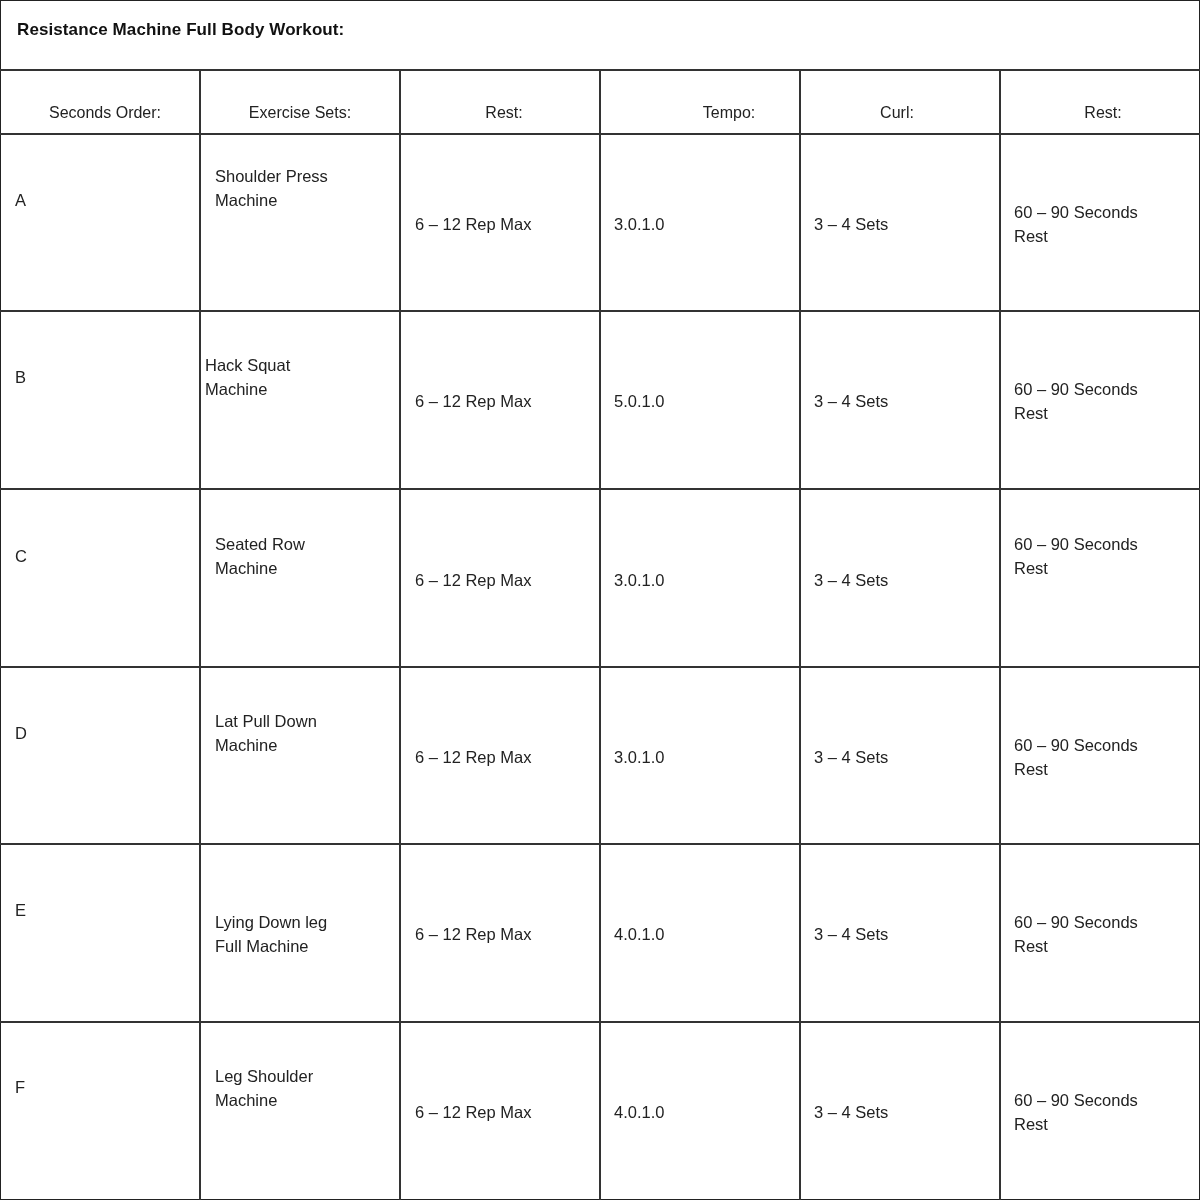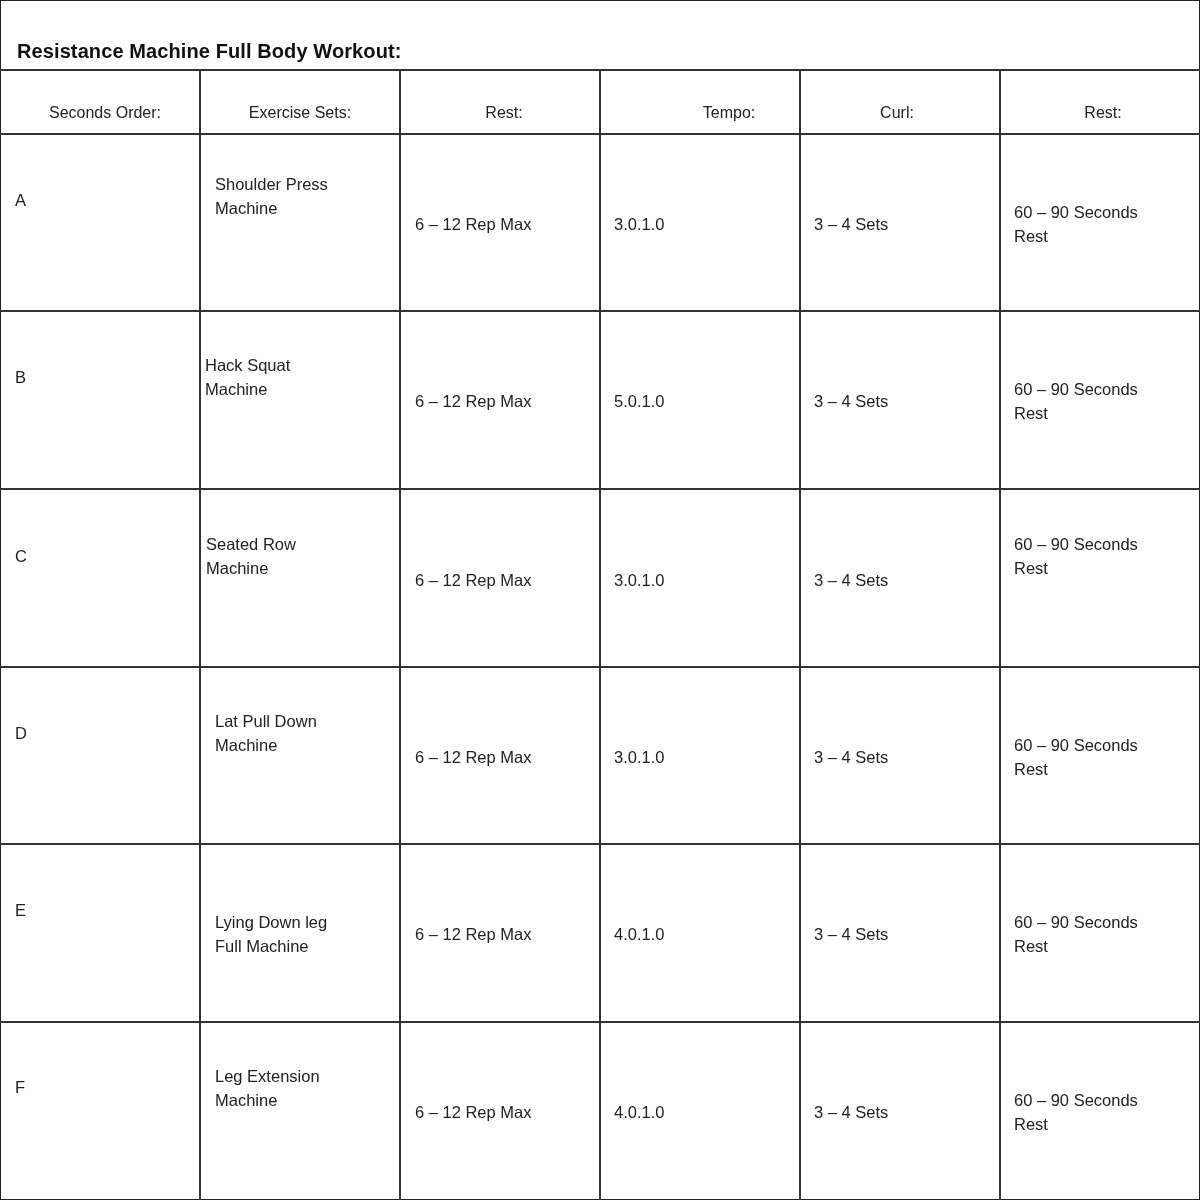--- a/index.html
+++ b/index.html
@@ -1,20 +1,20 @@
 <!DOCTYPE html>
 <html><head>
   <meta charset="utf-8">
   <style>
     html, body { margin: 0; padding: 0; background: #ffffff; }
     body { width: 1200px; height: 1200px; position: relative; overflow: hidden;
            font-family: "DejaVu Sans", "Liberation Sans", sans-serif; color: #1a1a1a; }
     .frame { position: absolute; left: 0; top: 0; width: 1198px; height: 1198px;
              border: 1px solid #222; }
-    .title { position: absolute; left: 17px; top: 40px; font-size: 20px; font-weight: bold;
+    .title { position: absolute; left: 17px; top: 20px; font-size: 17px; font-weight: bold;
              font-family: "Liberation Sans", sans-serif; color: #111; letter-spacing: 0.1px; }
     .hline { position: absolute; left: 0; width: 1200px; height: 2px; background: #333; }
     .vline { position: absolute; top: 70px; width: 2px; height: 1130px; background: #333; }
     .hdr { position: absolute; top: 104px; width: 200px; text-align: center; font-size: 16px;
            font-family: "Liberation Sans", sans-serif; color: #222; }
     .cell { position: absolute; font-size: 16.5px; line-height: 24px;
             font-family: "Liberation Sans", sans-serif; color: #222; white-space: pre-line; }
   </style>
 </head>
 <body>
@@ -38,39 +38,39 @@
 <div class="vline" style="left:999px"></div>
 
 <div class="hdr" style="left:5px">Seconds Order:</div>
 <div class="hdr" style="left:200px">Exercise Sets:</div>
 <div class="hdr" style="left:404px">Rest:</div>
 <div class="hdr" style="left:629px">Tempo:</div>
 <div class="hdr" style="left:797px">Curl:</div>
 <div class="hdr" style="left:1003px">Rest:</div>
 
 <div class="cell" style="left:15px; top:188px">A</div>
-<div class="cell" style="left:215px; top:172px">Shoulder Press
+<div class="cell" style="left:215px; top:164px">Shoulder Press
 Machine</div>
 <div class="cell" style="left:415px; top:212px">6 – 12 Rep Max</div>
 <div class="cell" style="left:614px; top:212px">3.0.1.0</div>
 <div class="cell" style="left:814px; top:212px">3 – 4 Sets</div>
 <div class="cell" style="left:1014px; top:200px">60 – 90 Seconds
 Rest</div>
 
 <div class="cell" style="left:15px; top:365px">B</div>
 <div class="cell" style="left:205px; top:353px">Hack Squat
 Machine</div>
 <div class="cell" style="left:415px; top:389px">6 – 12 Rep Max</div>
 <div class="cell" style="left:614px; top:389px">5.0.1.0</div>
 <div class="cell" style="left:814px; top:389px">3 – 4 Sets</div>
 <div class="cell" style="left:1014px; top:377px">60 – 90 Seconds
 Rest</div>
 
 <div class="cell" style="left:15px; top:544px">C</div>
-<div class="cell" style="left:206px; top:532px">Seated Row
+<div class="cell" style="left:215px; top:532px">Seated Row
 Machine</div>
 <div class="cell" style="left:415px; top:568px">6 – 12 Rep Max</div>
 <div class="cell" style="left:614px; top:568px">3.0.1.0</div>
 <div class="cell" style="left:814px; top:568px">3 – 4 Sets</div>
 <div class="cell" style="left:1014px; top:532px">60 – 90 Seconds
 Rest</div>
 
 <div class="cell" style="left:15px; top:721px">D</div>
 <div class="cell" style="left:215px; top:709px">Lat Pull Down
 Machine</div>
@@ -83,19 +83,19 @@
 <div class="cell" style="left:15px; top:898px">E</div>
 <div class="cell" style="left:215px; top:910px">Lying Down leg
 Full Machine</div>
 <div class="cell" style="left:415px; top:922px">6 – 12 Rep Max</div>
 <div class="cell" style="left:614px; top:922px">4.0.1.0</div>
 <div class="cell" style="left:814px; top:922px">3 – 4 Sets</div>
 <div class="cell" style="left:1014px; top:910px">60 – 90 Seconds
 Rest</div>
 
 <div class="cell" style="left:15px; top:1075px">F</div>
-<div class="cell" style="left:215px; top:1064px">Leg Extension
+<div class="cell" style="left:215px; top:1064px">Leg Shoulder
 Machine</div>
 <div class="cell" style="left:415px; top:1100px">6 – 12 Rep Max</div>
 <div class="cell" style="left:614px; top:1100px">4.0.1.0</div>
 <div class="cell" style="left:814px; top:1100px">3 – 4 Sets</div>
 <div class="cell" style="left:1014px; top:1088px">60 – 90 Seconds
 Rest</div>
 
 </body></html>

